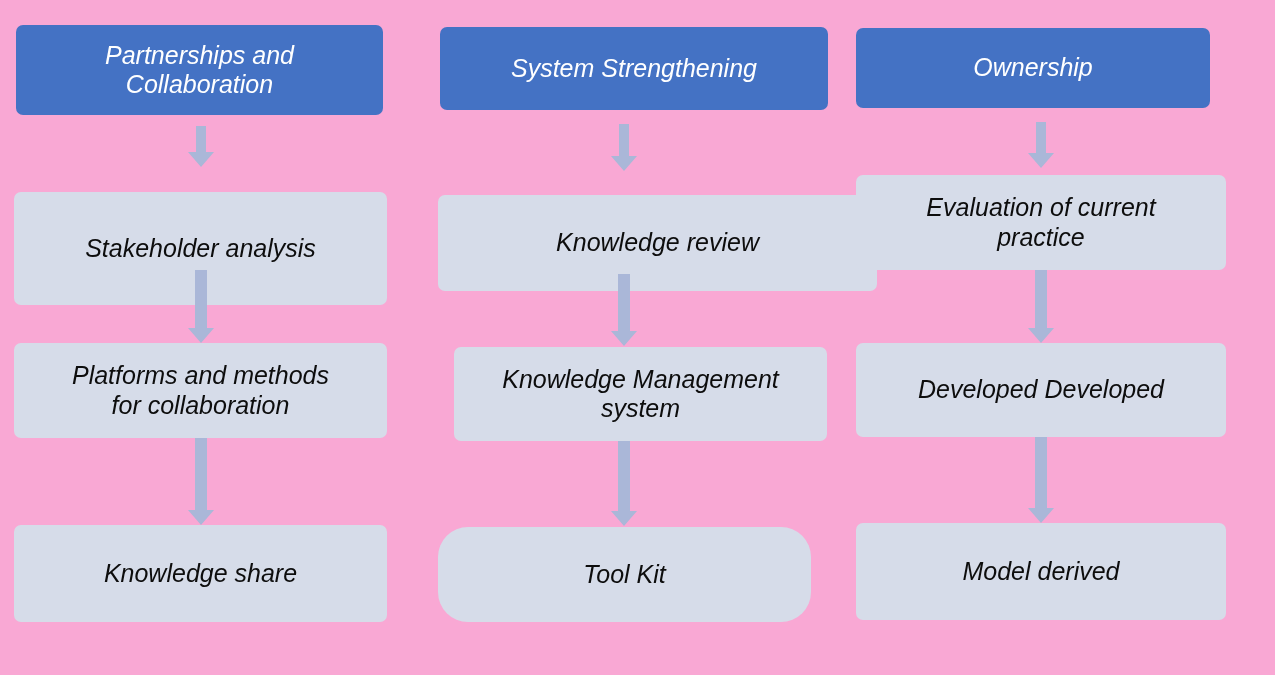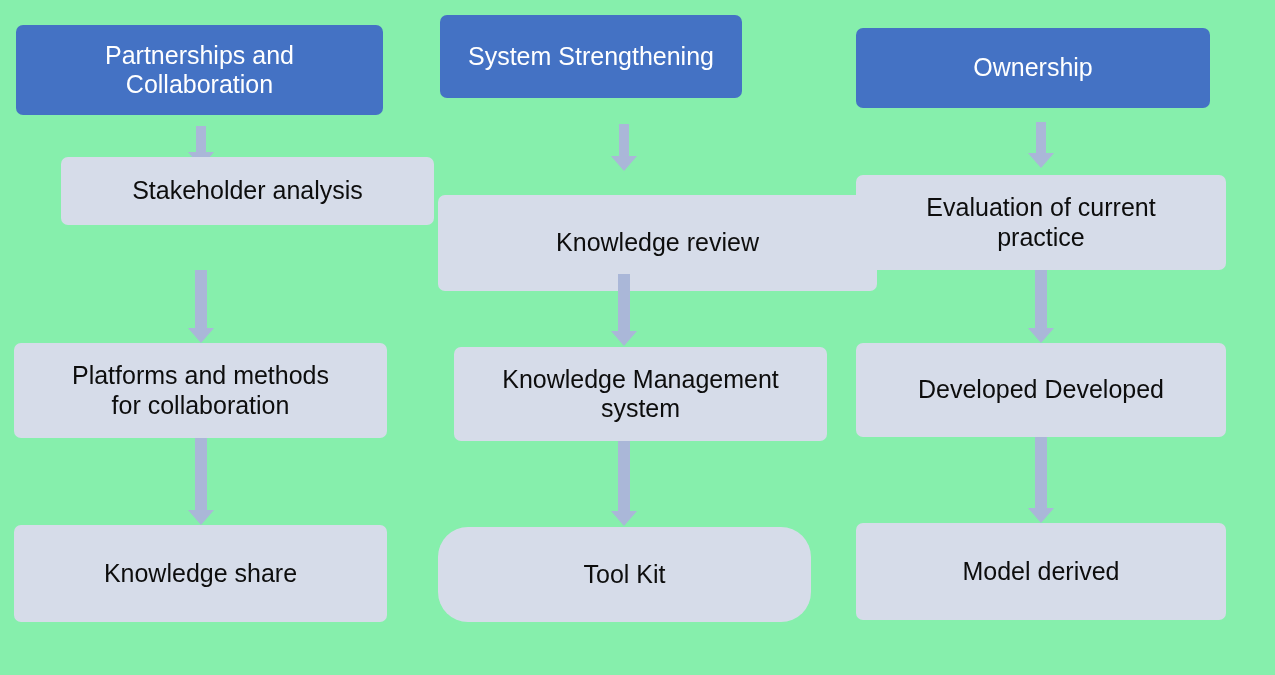--- a/index.html
+++ b/index.html
@@ -10,21 +10,22 @@
   body {
     width: 1275px;
     height: 675px;
     font-family: "Liberation Sans", "DejaVu Sans", sans-serif;
     overflow: hidden;
   }
   #canvas {
     position: relative;
     width: 1275px;
     height: 675px;
-    background: #86efac;
+    background: #f9a8d4;
+    font-style: italic;
   }
   .node {
     position: absolute;
     box-sizing: border-box;
     border-radius: 7px;
     display: flex;
     align-items: center;
     justify-content: center;
     text-align: center;
     line-height: 1.18;
@@ -54,40 +55,40 @@
 
   <div class="node header" style="left:16px; top:25px; width:367px; height:90px;">Partnerships and
 Collaboration</div>
 
   <div class="arrow" style="left:186px; top:126px;">
     <svg width="30" height="42" viewBox="0 0 30 42" aria-hidden="true">
       <polygon points="10,0 20,0 20,26 28,26 15,41 2,26 10,26" fill="#AAB7D8"></polygon>
     </svg>
   </div>
 
-  <div class="node step" style="left:14px; top:157px; width:373px; height:68px;margin-left:47px;">Stakeholder analysis</div>
+  <div class="node step" style="left:14px; top:192px; width:373px; height:113px;">Stakeholder analysis</div>
 
   <div class="arrow" style="left:186px; top:270px;">
     <svg width="30" height="74" viewBox="0 0 30 74" aria-hidden="true">
       <polygon points="9,0 21,0 21,58 28,58 15,73 2,58 9,58" fill="#AAB7D8"></polygon>
     </svg>
   </div>
 
   <div class="node step" style="left:14px; top:343px; width:373px; height:95px;">Platforms and methods
 for collaboration</div>
 
   <div class="arrow" style="left:186px; top:438px;">
     <svg width="30" height="88" viewBox="0 0 30 88" aria-hidden="true">
       <polygon points="9,0 21,0 21,72 28,72 15,87 2,72 9,72" fill="#AAB7D8"></polygon>
     </svg>
   </div>
 
   <div class="node step" style="left:14px; top:525px; width:373px; height:97px;">Knowledge share</div>
 
-  <div class="node header" style="left:440px; top:15px; width:302px; height:83px;">System Strengthening</div>
+  <div class="node header" style="left:440px; top:27px; width:388px; height:83px;">System Strengthening</div>
 
   <div class="arrow" style="left:609px; top:124px;">
     <svg width="30" height="48" viewBox="0 0 30 48" aria-hidden="true">
       <polygon points="10,0 20,0 20,32 28,32 15,47 2,32 10,32" fill="#AAB7D8"></polygon>
     </svg>
   </div>
 
   <div class="node step" style="left:438px; top:178px; width:439px; height:96px;margin-top:17px;">Knowledge review</div>
 
   <div class="arrow" style="left:609px; top:274px;">

